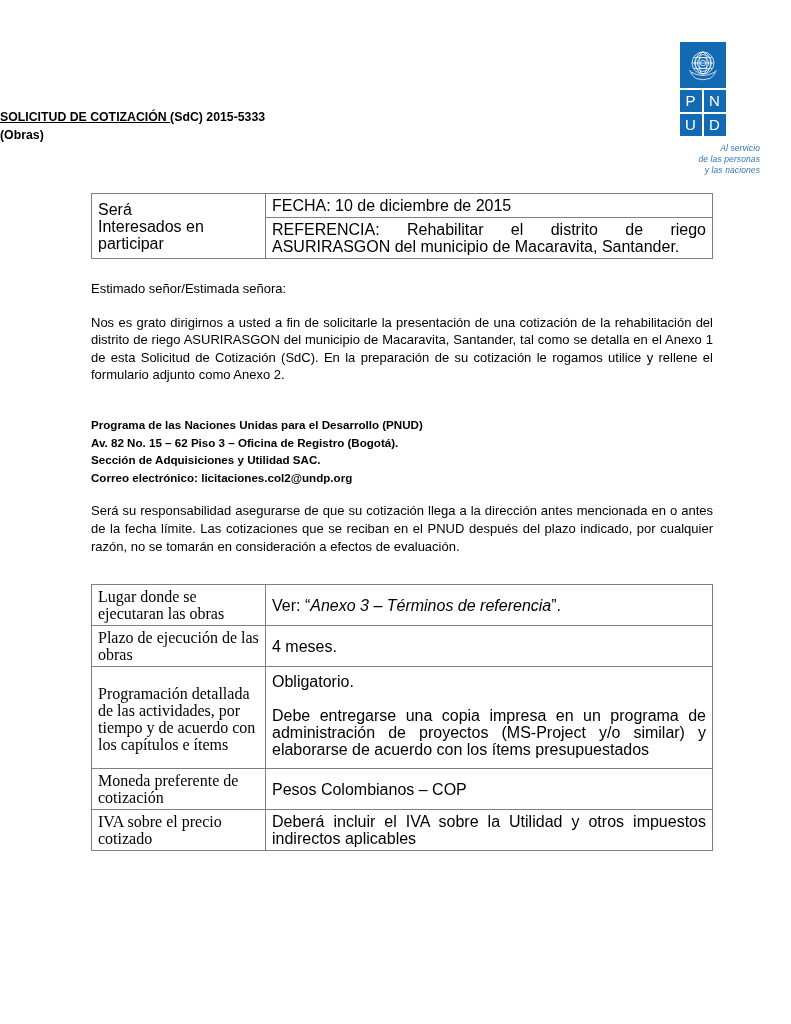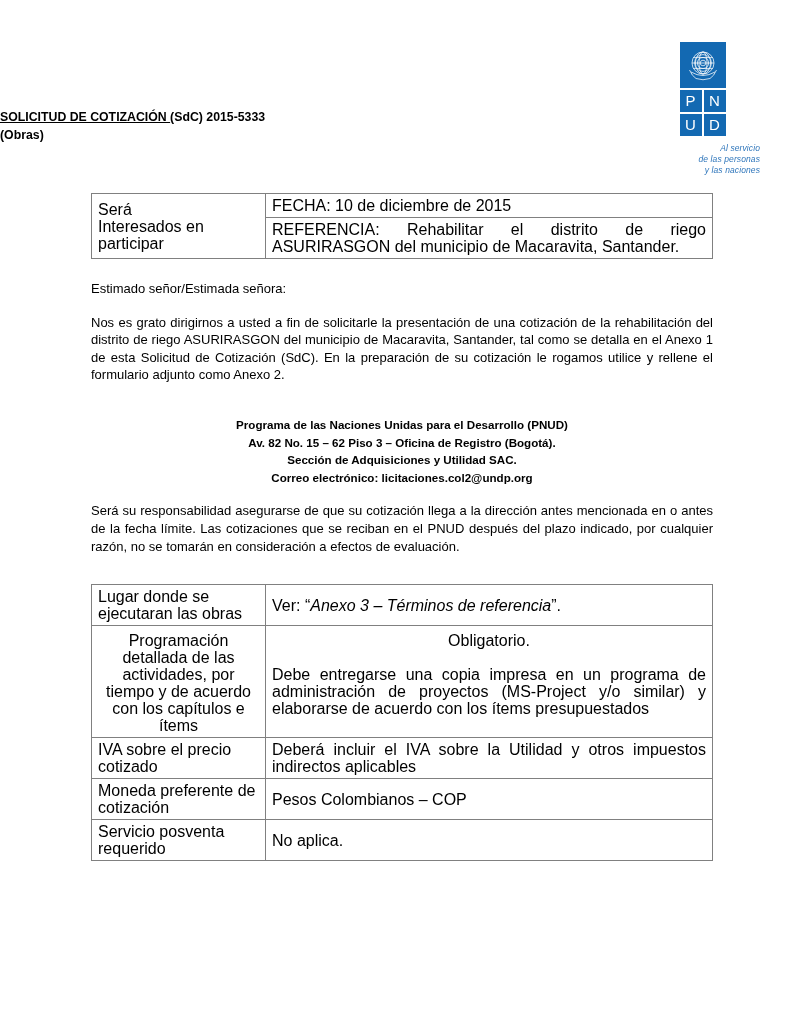--- a/index.html
+++ b/index.html
@@ -103,37 +103,36 @@
   table.doc-table td {
     border: 1px solid #808080;
     padding: 3px 6px;
     font-size: 16px;
     line-height: 17px;
     vertical-align: middle;
   }
   .head-table td.left-cell  { width: 161px; }
   .head-table td.right-cell { text-align: justify; }
 
-  .req-table td.left-cell  { width: 161px; vertical-align: middle; }
+  .req-table td.left-cell  { width: 161px; vertical-align: middle; font-family: Liberation Serif, serif; }
   .req-table td.right-cell { vertical-align: middle; text-align: justify; }
-  .req-table td.tall { height: 92px; vertical-align: top; padding-top: 6px; text-align: center;}
+  .req-table td.tall { height: 92px; vertical-align: top; padding-top: 6px;}
 
   
   p.para {
     margin: 0;
     font-size: 13px;
     line-height: 17.6px;
     text-align: justify;
   }
   .spacer-16 { height: 16px; }
   .spacer-13 { height: 13px; }
   .spacer-21 { height: 21px; }
 
   .center-block {
-    text-align: center;
     font-weight: bold;
     font-size: 11.6px;
     line-height: 17.6px;
   }
   .bi { font-weight: bold; font-style: italic; }
   .it { font-style: italic; }
 </style>
 </head>
 <body>
 
@@ -229,36 +228,36 @@
 
     <div class="spacer-13"></div>
 
     <table class="doc-table req-table">
       <tbody>
           <tr>
         <td class="left-cell">Lugar donde se ejecutaran las obras</td>
         <td class="right-cell"><span>Ver: “</span><span class="it">Anexo 3 – Términos de referencia</span><span>”.</span></td>
       </tr>
       <tr>
+        <td class="left-cell">Plazo de ejecución de las obras</td>
+        <td class="right-cell">4 meses.</td>
+      </tr>
+      <tr>
         <td class="left-cell tall" style="vertical-align:middle">Programación detallada de las actividades, por tiempo y de acuerdo con los capítulos e ítems</td>
         <td class="right-cell tall">
           <div>Obligatorio.</div>
           <div style="height:17px"></div>
           <div style="text-align:justify">Debe entregarse una copia impresa en un programa de administración de proyectos (MS-Project y/o similar) y elaborarse de acuerdo con los ítems presupuestados</div>
         </td>
       </tr>
       <tr>
+        <td class="left-cell">Moneda preferente de cotización</td>
+        <td class="right-cell">Pesos Colombianos – COP</td>
+      </tr>
+      <tr>
         <td class="left-cell">IVA sobre el precio cotizado</td>
         <td class="right-cell">Deberá incluir el IVA  sobre la Utilidad y otros impuestos indirectos aplicables</td>
       </tr>
-      <tr>
-        <td class="left-cell">Moneda preferente de cotización</td>
-        <td class="right-cell">Pesos Colombianos – COP</td>
-      </tr>
-      <tr>
-        <td class="left-cell">Servicio posventa requerido</td>
-        <td class="right-cell">No aplica.</td>
-      </tr>
     </tbody>
       </table>
 
   </div>
 </div>
 
 </body></html>

